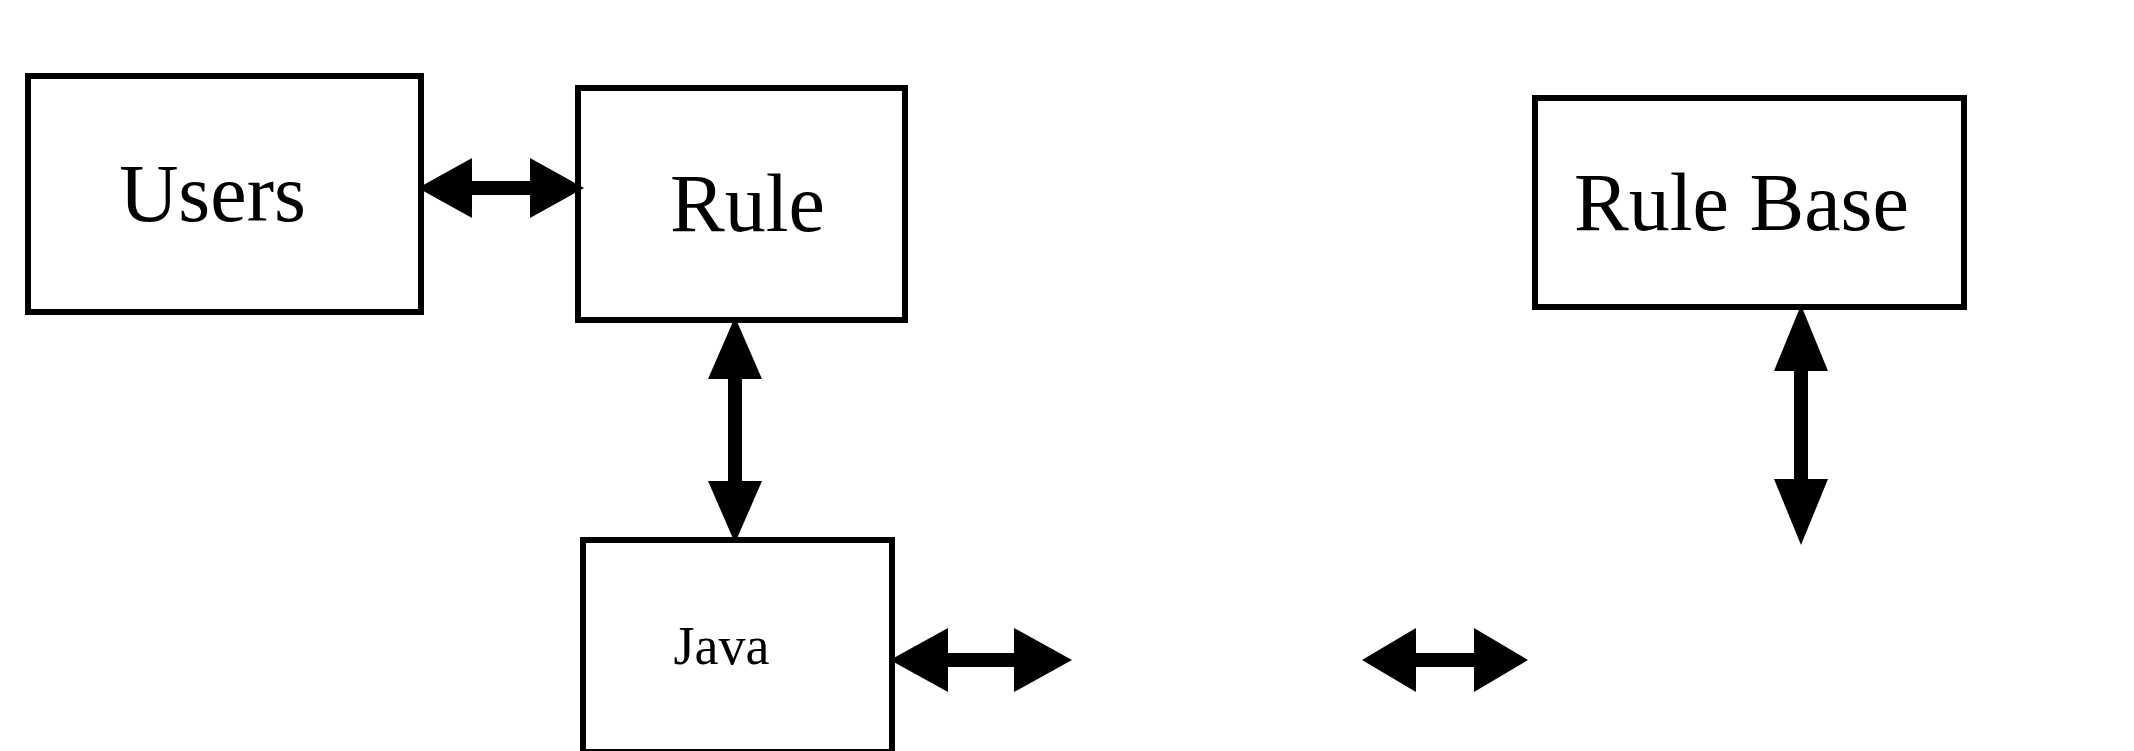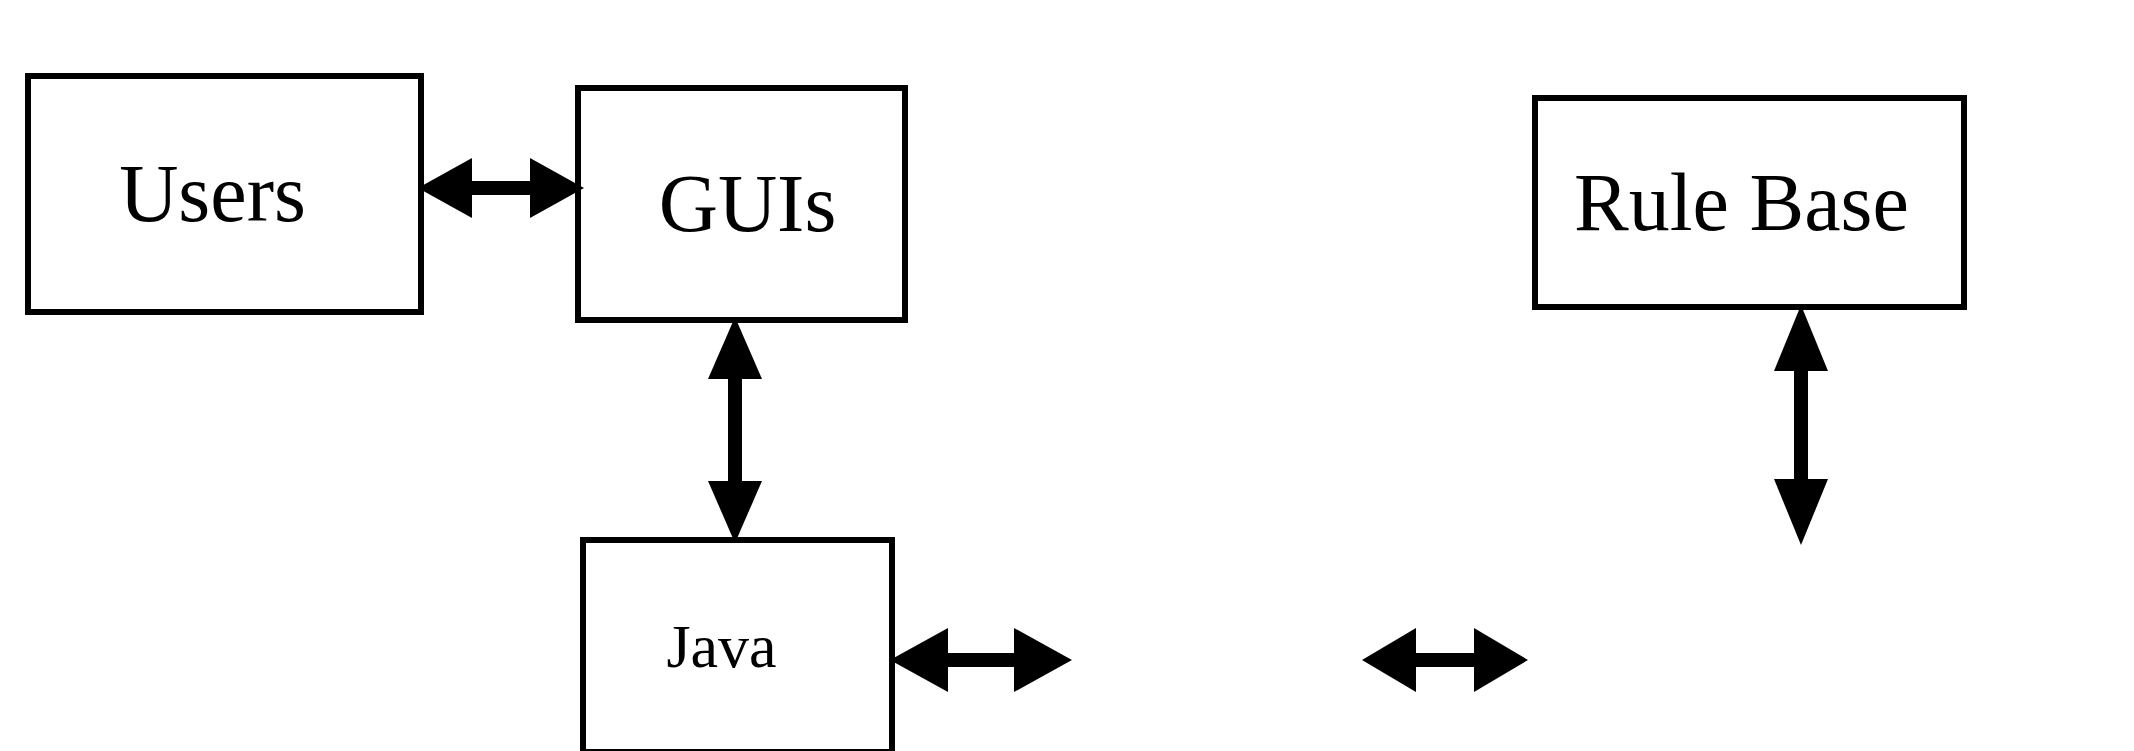--- a/index.html
+++ b/index.html
@@ -38,21 +38,21 @@
   #node-users      { left: 25px;   top: 28px;  width: 399px; height: 242px; }
   #node-guis       { left: 575px;  top: 40px;  width: 333px; height: 238px; }
   #node-rulebase   { left: 1532px; top: 50px;  width: 435px; height: 215px; }
   #node-java       { left: 580px;  top: 492px; width: 315px; height: 218px; }
   #node-jpl        { left: 1066px; top: 493px; width: 300px; height: 230px; }
   #node-swiprolog  { left: 1522px; top: 493px; width: 486px; height: 234px; }
 
   #node-users     .node-label { font-size: 82px; transform: translateX(-12px); }
   #node-guis      .node-label { font-size: 82px; transform: translateX(6px); }
   #node-rulebase  .node-label { font-size: 82px; transform: translateX(-8px); }
-  #node-java      .node-label { font-size: 62px; transform: translateX(-16px); }
+  #node-java      .node-label { font-size: 54px; transform: translateX(-16px); }
   #node-jpl       .node-label { font-size: 82px; transform: translateX(-22px); }
   #node-swiprolog .node-label { font-size: 82px; transform: translateX(-16px); }
 
   
   .edge { position: absolute; }
   .edge svg { display: block; overflow: visible; }
 
   #edge-users-guis      { left: 418px;  top: 100px; width: 166px; height: 86px; }
   #edge-guis-java       { left: 700px;  top: 272px; width: 70px;  height: 226px; }
   #edge-java-jpl        { left: 890px;  top: 572px; width: 182px; height: 86px; }
@@ -62,21 +62,21 @@
 </head>
 <body>
 
 <div id="canvas">
 
   <div class="node" id="node-users">
     <span class="node-label">Users</span>
   </div>
 
   <div class="node" id="node-guis">
-    <span class="node-label">GUIs</span>
+    <span class="node-label">Rule</span>
   </div>
 
   <div class="node" id="node-rulebase">
     <span class="node-label">Rule Base</span>
   </div>
 
   <div class="node" id="node-java">
     <span class="node-label">Java</span>
   </div>
 

